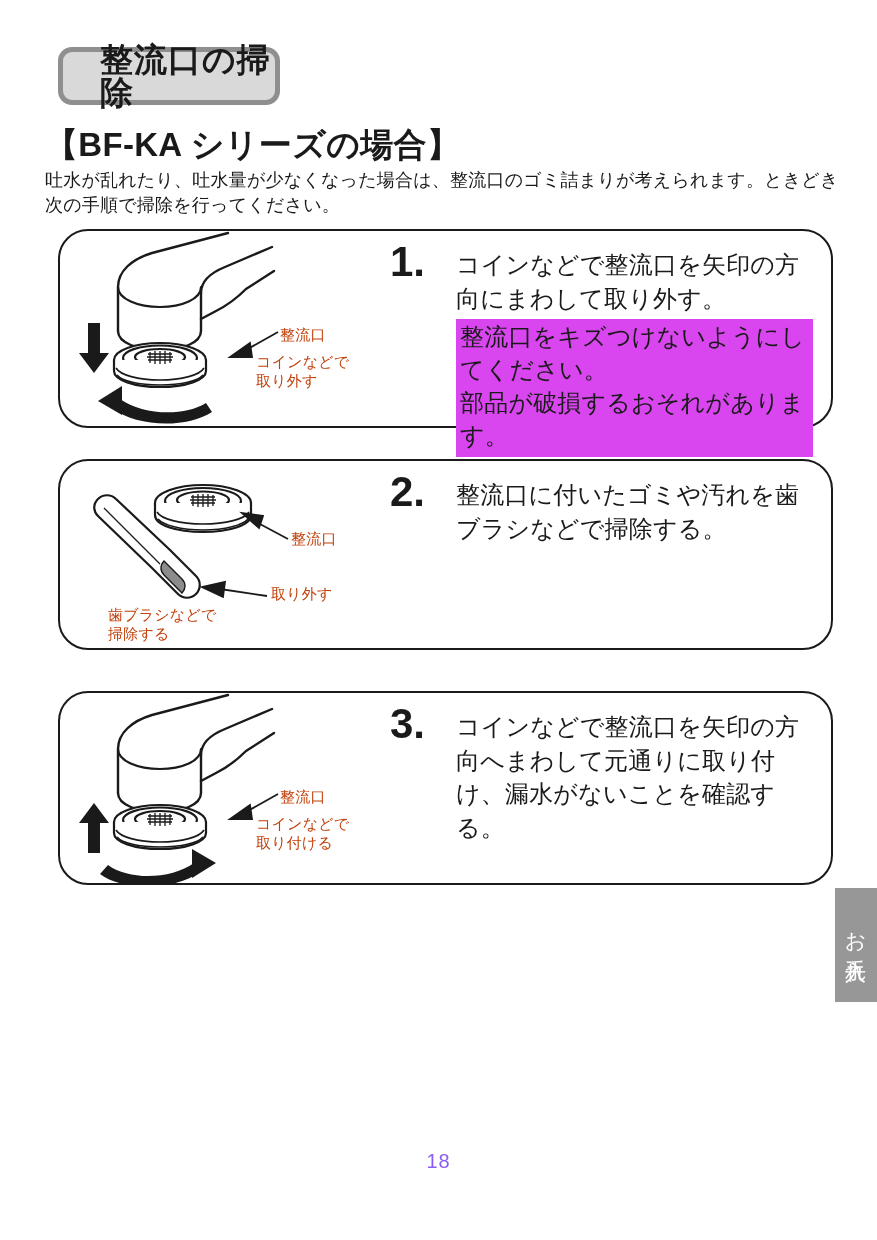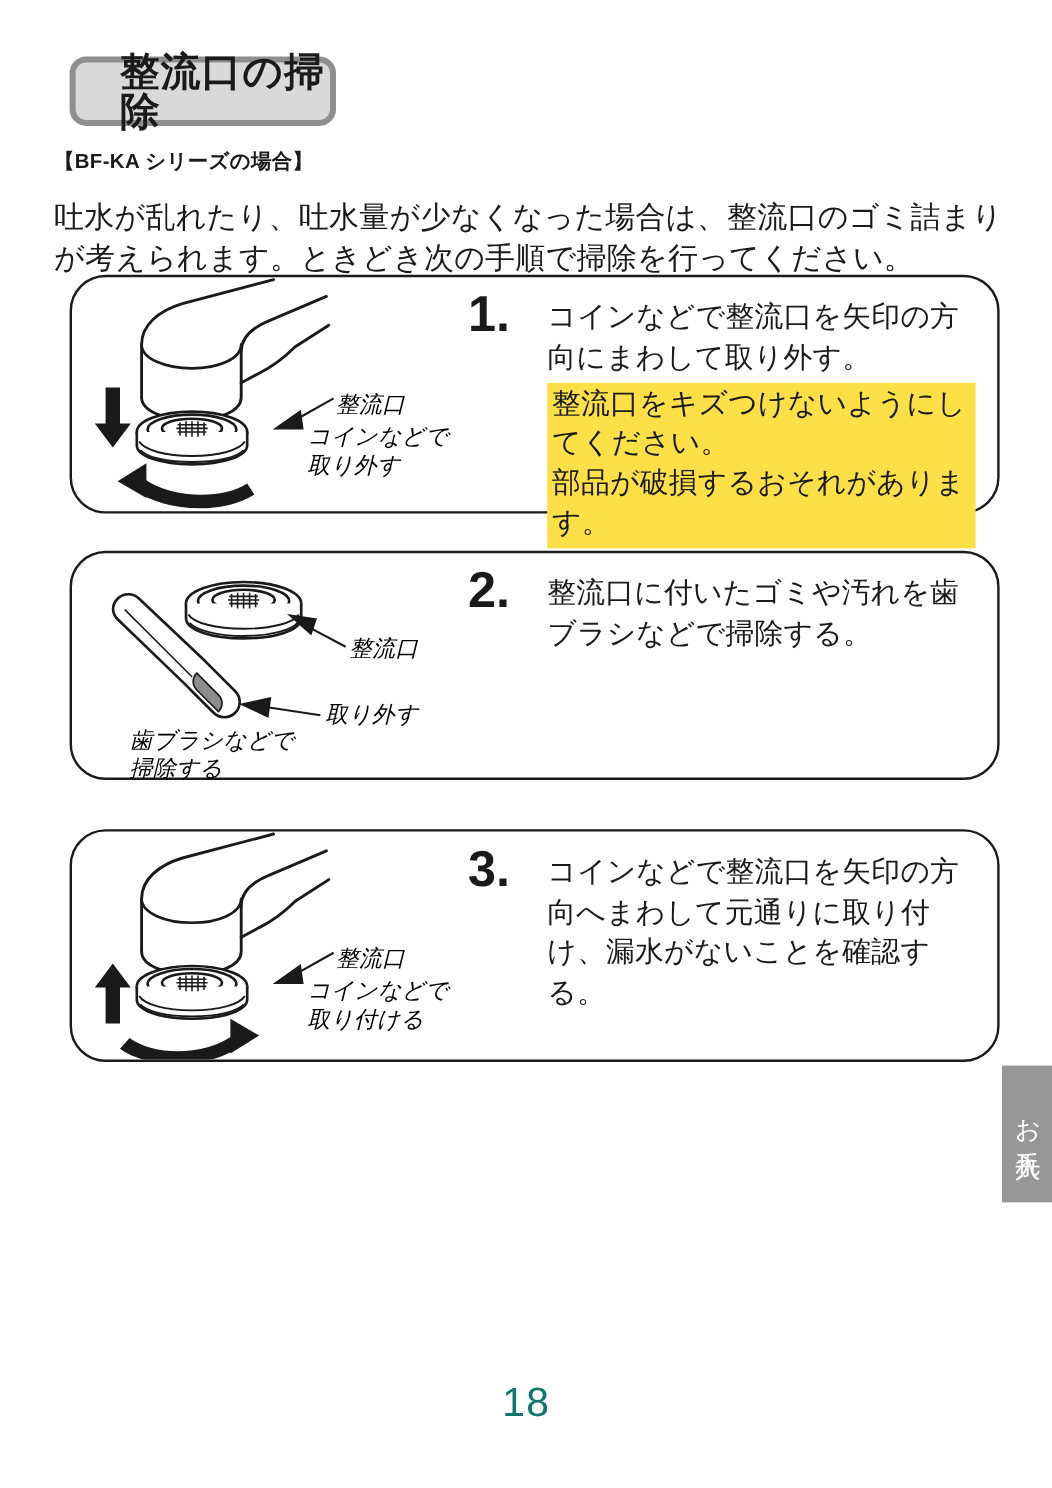--- a/index.html
+++ b/index.html
@@ -41,28 +41,28 @@
   }
 
   
   .intro {
     position: absolute;
     left: 45px;
     top: 124px;
     width: 800px;
   }
   .intro-heading {
-    font-size: 17px;
+    font-size: 33px;
     font-weight: bold;
     line-height: 1.28;
-    margin: 0 0 18px 0;
+    margin: 0 0 2px 0;
     letter-spacing: 0.3px;
   }
   .intro-body {
-    font-size: 25px;
+    font-size: 18px;
     line-height: 1.36;
     margin: 0;
     letter-spacing: 0.2px;
   }
 
   
   .step-box {
     position: absolute;
     left: 58px;
     width: 775px;
@@ -106,37 +106,36 @@
     right: 4px;
     top: 17px;
     font-size: 24px;
     line-height: 1.4;
     letter-spacing: 0.2px;
     padding-left: 12px;
   }
   .step-body p { margin: 0; }
 
   .warn-box {
-    background: #fde047;
+    background: #d946ef;
     margin-top: 4px;
     padding: 2px 6px 4px 4px;
     font-size: 24px;
     line-height: 1.37;
   }
   .warn-box p { margin: 0; }
 
   
   .cap {
     position: absolute;
-    font-size: 19px;
+    font-size: 15px;
     line-height: 1.25;
     letter-spacing: 0.2px;
-    color: #000000;
+    color: #c2410c;
     white-space: pre-line;
-    font-style: italic;
   }
 
   
   .side-tab {
     position: absolute;
     right: 0;
     top: 888px;
     width: 42px;
     height: 114px;
     background: #979797;
@@ -152,22 +151,22 @@
     line-height: 1;
   }
 
   
   .page-number {
     position: absolute;
     left: 0;
     right: 0;
     top: 1150px;
     text-align: center;
-    font-size: 34px;
-    color: #0f766e;
+    font-size: 20px;
+    color: #8b5cf6;
     letter-spacing: 1px;
   }
 </style>
 </head>
 <body>
 
 <div class="title-badge">
   <span>整流口の掃除</span>
 </div>
 

